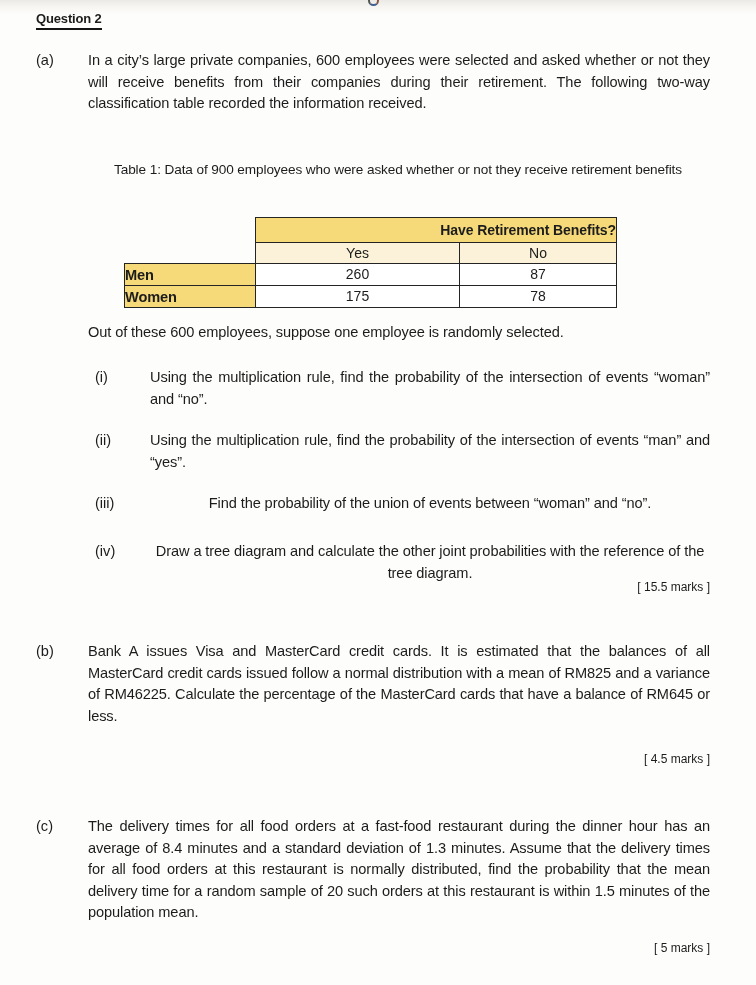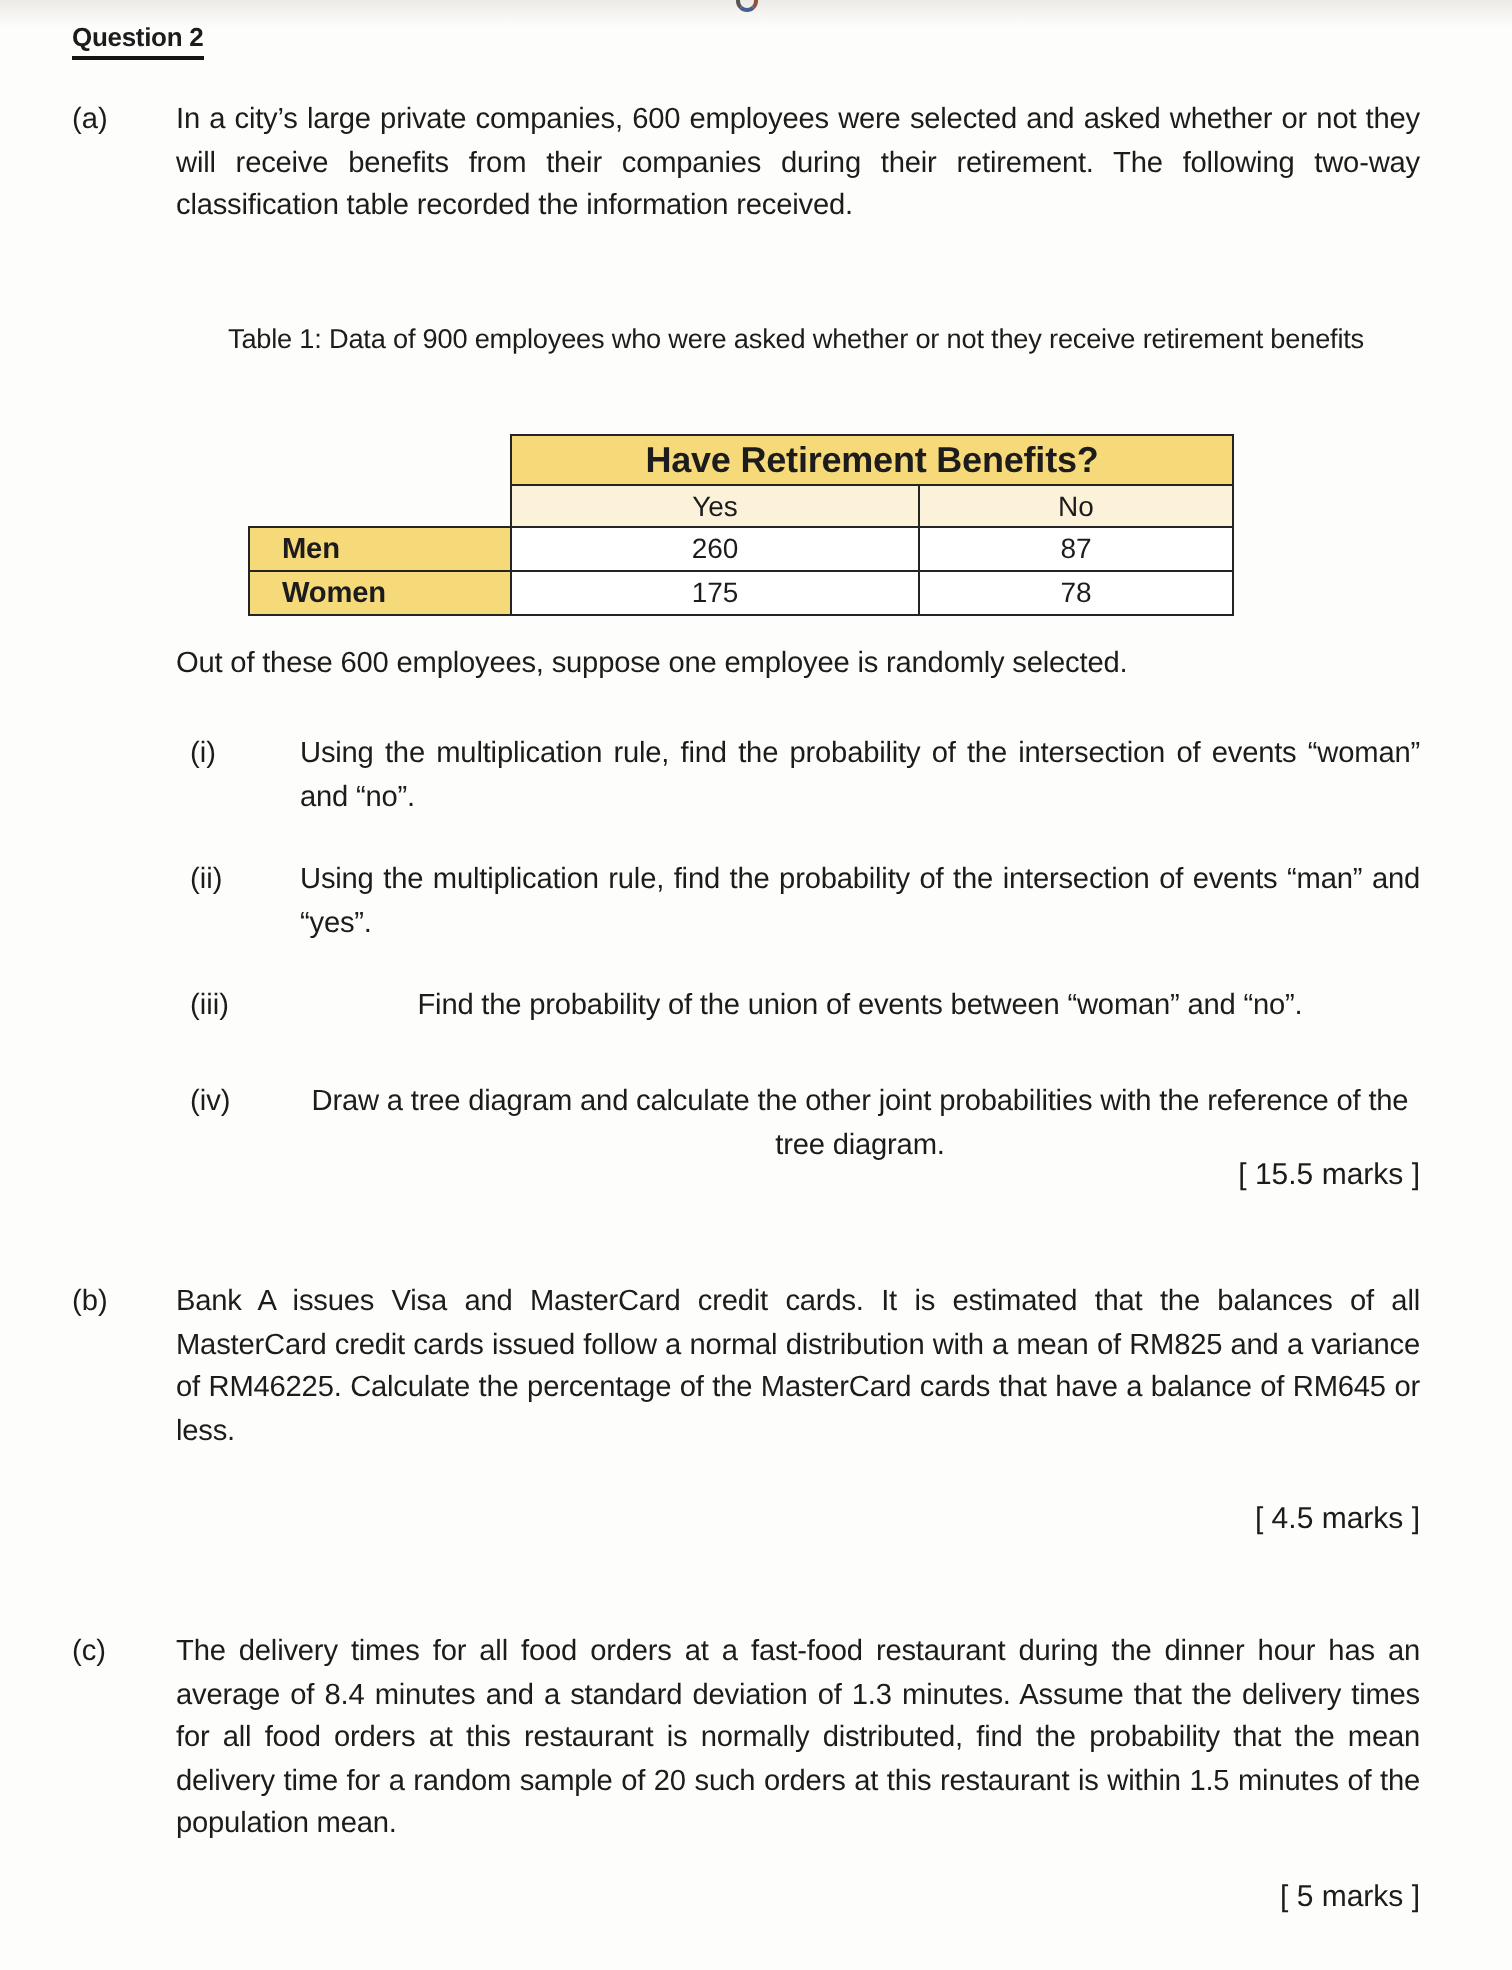--- a/index.html
+++ b/index.html
@@ -104,21 +104,21 @@
     text-align: justify;
     text-justify: inter-word;
     letter-spacing: -0.1px;
   }
   .subitem .rbody.nojustify { text-align: center; }
 
   
   .marks {
     position: absolute;
     right: 46px;
-    font-size: 15px;
+    font-size: 12px;
     line-height: 21.5px;
     white-space: nowrap;
   }
 
   
   .table-caption {
     position: absolute;
     left: 88px;
     top: 160px;
     width: 620px;
@@ -146,35 +146,36 @@
     line-height: 20px;
     background: #ffffff;
   }
   .tw-table td.blank {
     border: none;
     background: transparent;
   }
   .tw-table td.hdr-main {
     background: #f6d978;
     font-weight: bold;
-    font-size: 18px;
+    font-size: 14px;
     height: 24px;
     line-height: 24px;
     letter-spacing: -0.1px;
+    text-align: right;
   }
   .tw-table td.hdr-sub {
     background: #fbf2d9;
     height: 20px;
     line-height: 20px;
   }
   .tw-table td.rowlab {
     background: #f6d978;
     font-weight: bold;
     text-align: left;
-    padding-left: 16px;
+    padding-left: 0;
     font-size: 14.6px;
     letter-spacing: -0.1px;
   }
   .tw-table td.datacell {
     height: 21px;
     line-height: 21px;
   }
   .col-label { width: 131px; }
   .col-yes   { width: 204px; }
   .col-no    { width: 157px; }

